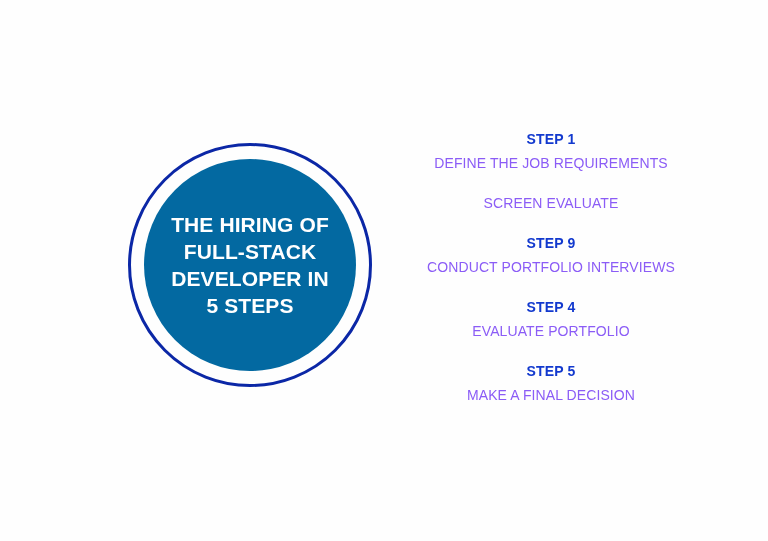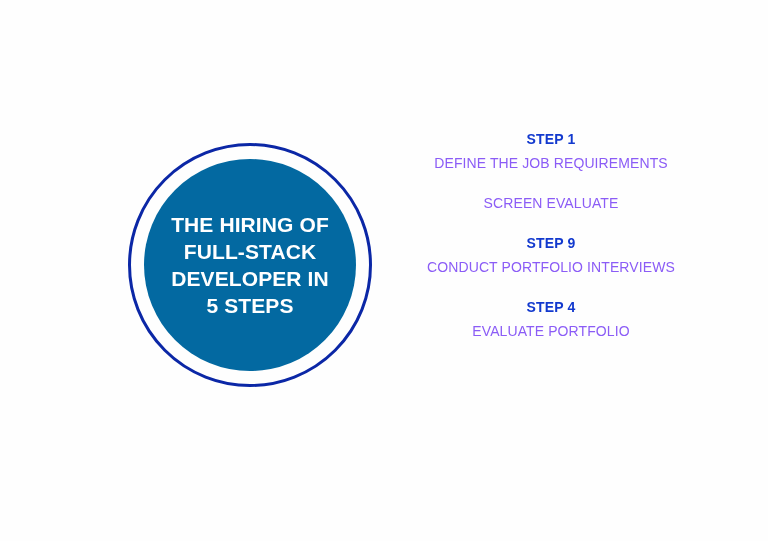--- a/index.html
+++ b/index.html
@@ -127,16 +127,20 @@
     <div class="step-item">
       <span class="step-label">STEP 9</span>
       <span class="step-text">CONDUCT PORTFOLIO INTERVIEWS</span>
     </div>
 
     <div class="step-item">
       <span class="step-label">STEP 4</span>
       <span class="step-text">EVALUATE PORTFOLIO</span>
     </div>
 
+    <div class="step-item">
+      <span class="step-label">STEP 5</span>
+      <span class="step-text">MAKE A FINAL DECISION</span>
+    </div>
 
   </div>
 
 </div>
 
 </body></html>

